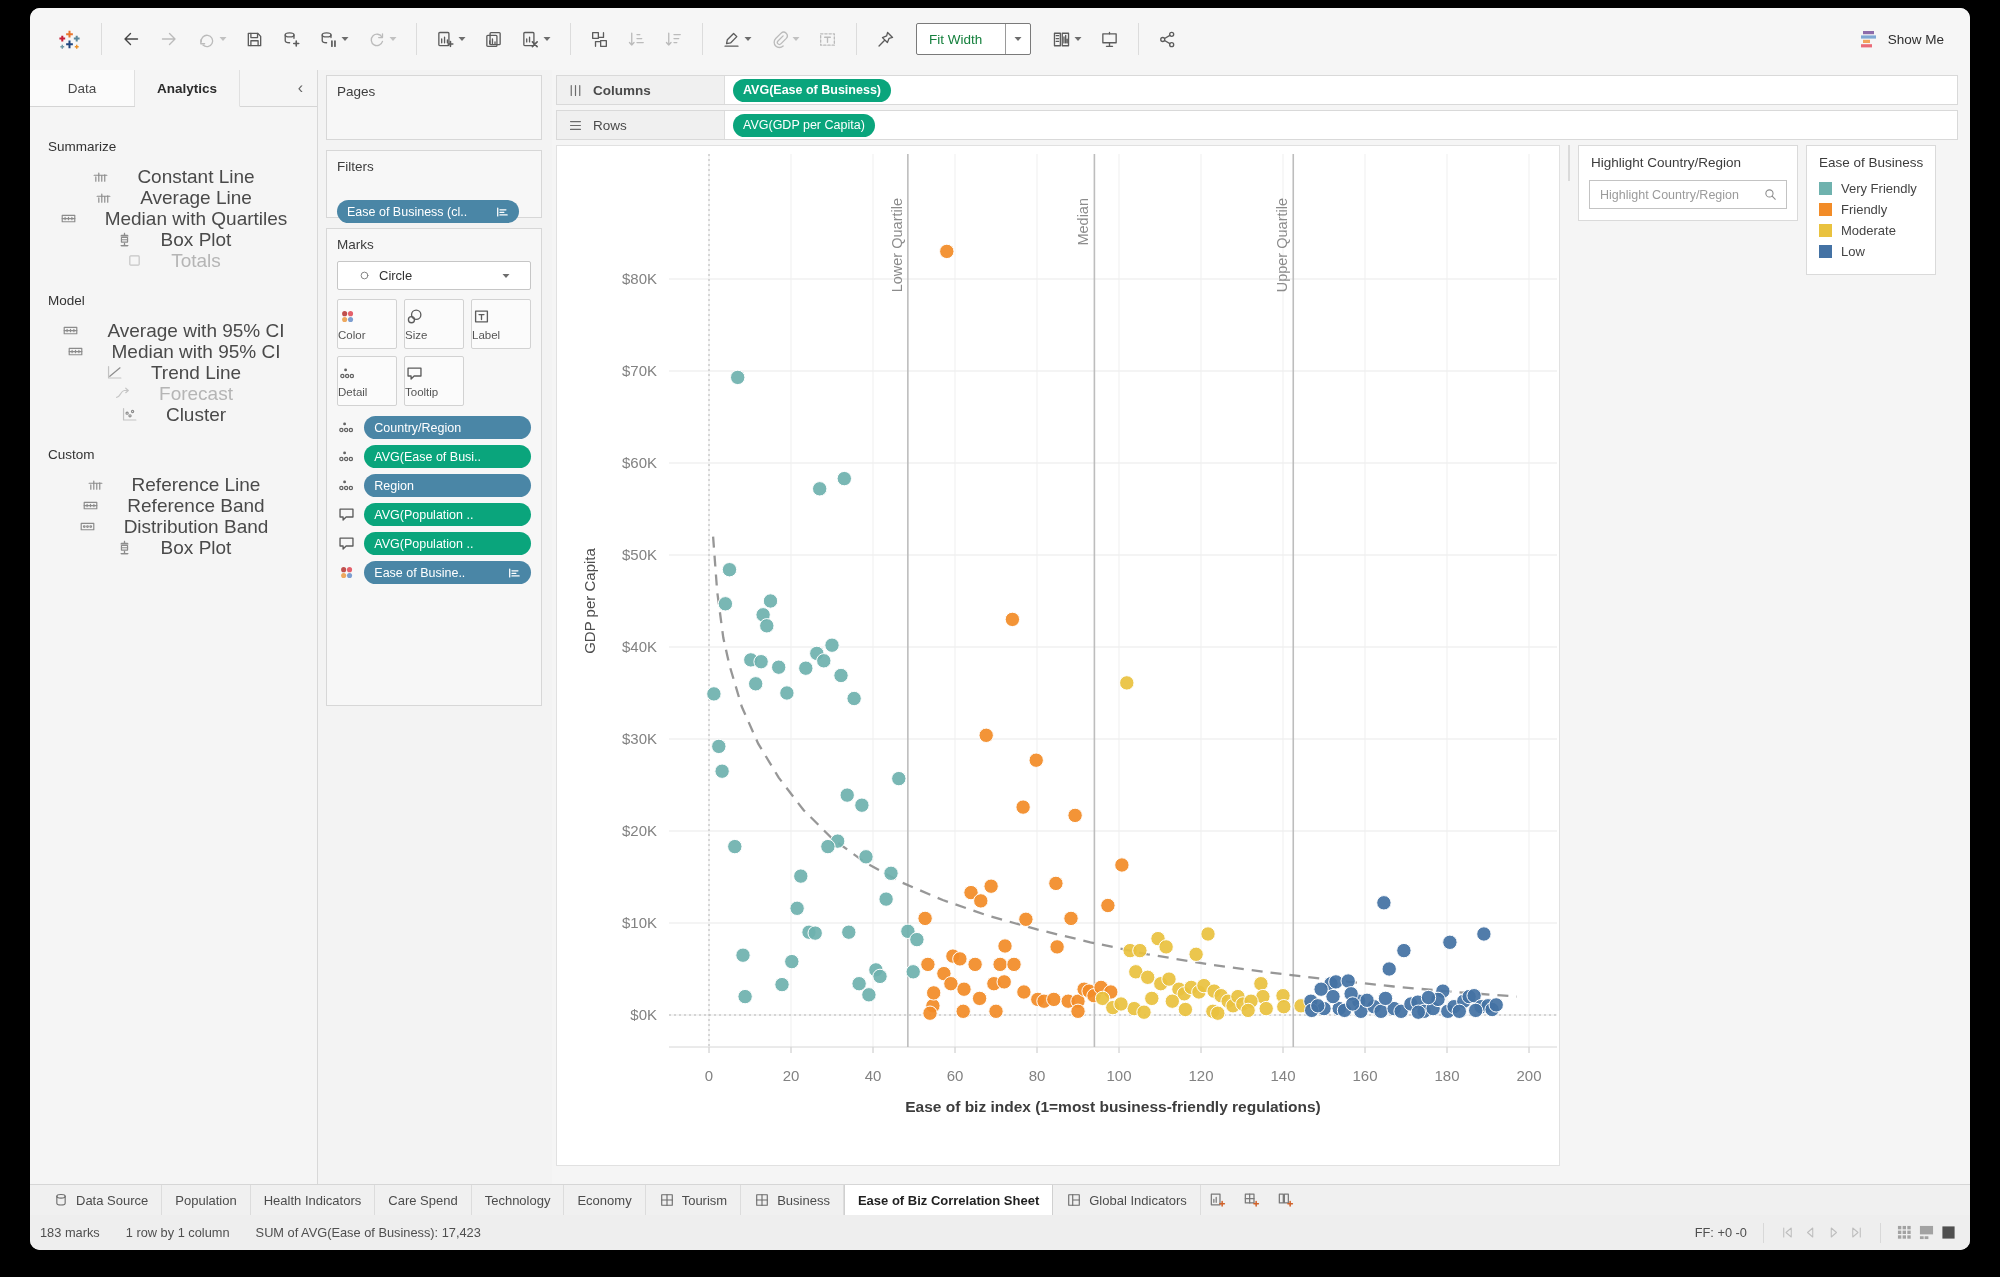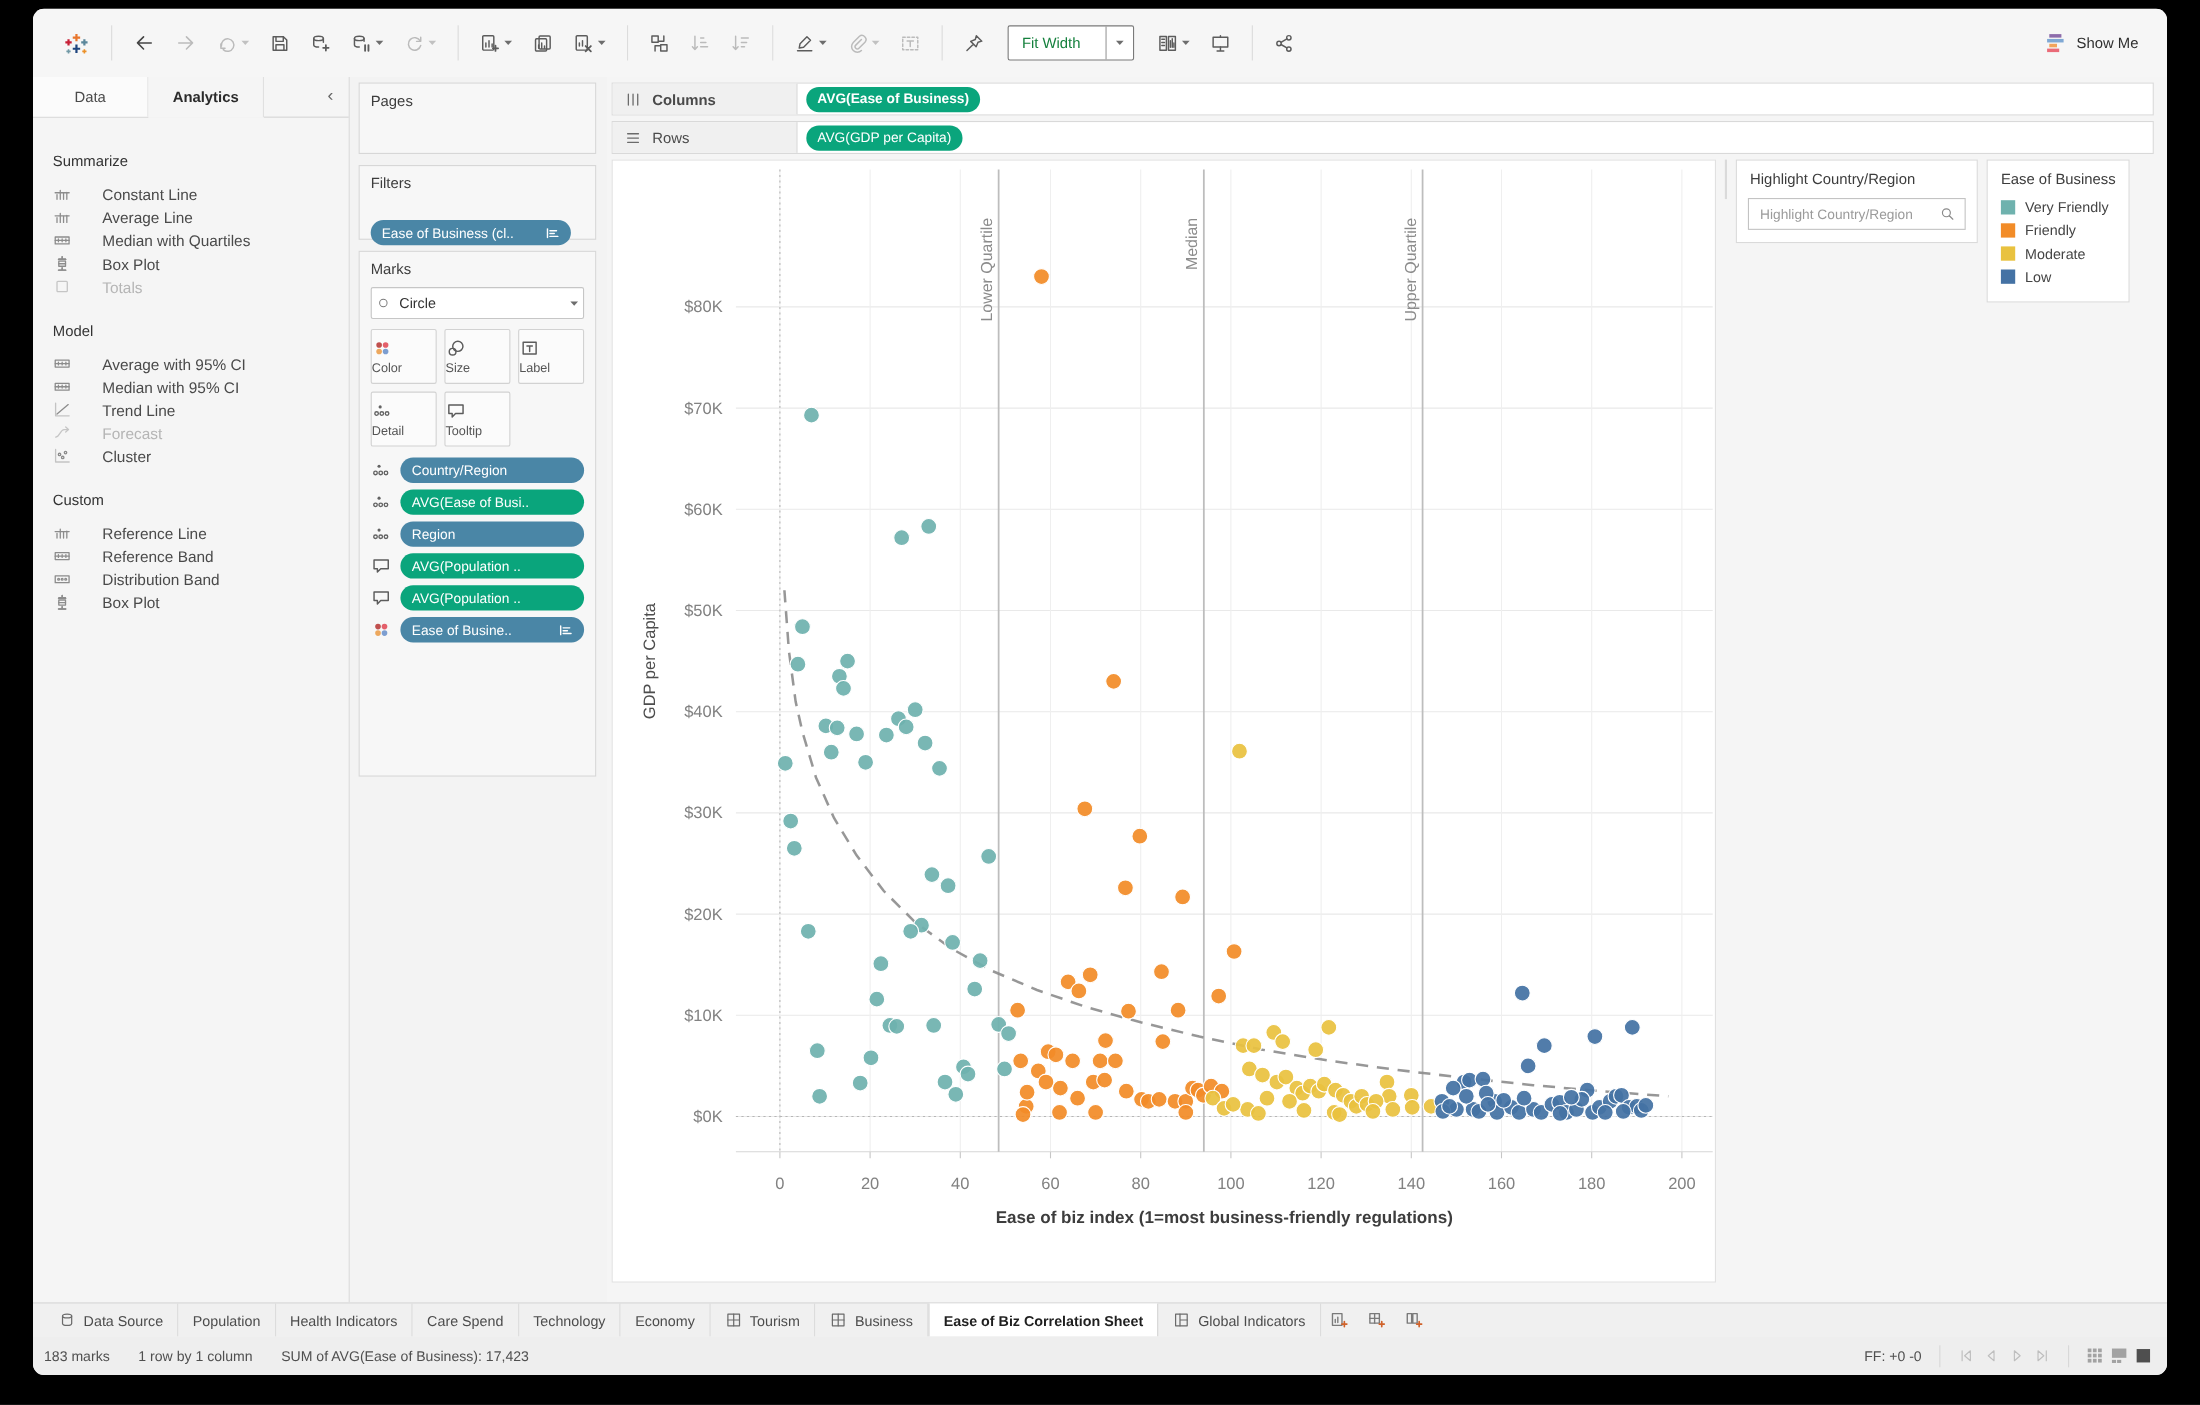--- a/index.html
+++ b/index.html
@@ -17,32 +17,32 @@
   .fit-select .fit-caret{border-left:1px solid #9a9a9a;height:100%;display:flex;align-items:center;padding:0 8px;}
   .show-me{margin-left:auto;display:flex;align-items:center;gap:8px;font-size:13.5px;color:#2e2e2e;cursor:pointer;padding:6px 8px;}
   
   .sidebar{position:absolute;left:0;top:62px;width:288px;height:1114px;background:#f5f5f5;border-right:1px solid #d8d8d8;box-sizing:border-box;}
   .sb-tabs{display:flex;align-items:stretch;height:36px;border-bottom:1px solid #d5d5d5;}
   .sb-tab{width:104px;display:flex;align-items:center;justify-content:center;font-size:13.5px;color:#4a4a4a;background:#fbfbfb;border-right:1px solid #e0e0e0;cursor:pointer;}
   .sb-tab.active{font-weight:bold;color:#2b2b2b;background:#f5f5f5;margin-bottom:-1px;border-bottom:1px solid #f5f5f5;}
   .sb-collapse{flex:1;display:flex;align-items:center;justify-content:flex-end;padding-right:14px;color:#666;font-size:16px;cursor:pointer;}
   .sb-body{padding:10px 18px;}
   .sb-section-title{font-size:13.5px;font-weight:normal;color:#333;margin:22px 0 12px 0;}
-  .sb-item{display:flex;align-items:center;gap:28px;height:21px;font-size:14px;color:#4a4a4a;cursor:pointer;}
+  .sb-item{display:flex;align-items:center;gap:28px;height:21px;font-size:19px;color:#4a4a4a;cursor:pointer;justify-content:center;}
   .sb-item.disabled{color:#b5b5b5;cursor:default;}
   .sb-item.disabled .icon{opacity:.45;}
   
   .cardcol{position:absolute;left:288px;top:62px;width:234px;height:1114px;background:#f3f3f3;box-sizing:border-box;}
   .card{position:absolute;left:8px;right:10px;background:#f7f7f7;border:1px solid #d7d7d7;box-sizing:border-box;padding:8px 10px;}
   .card-title{font-size:13.5px;color:#3d3d3d;}
   .pill{height:23px;border-radius:12px;color:#fff;font-size:12.5px;display:inline-flex;align-items:center;padding:0 10px;box-sizing:border-box;gap:6px;white-space:nowrap;cursor:pointer;}
   .pill.blue{background:#4a86a6;}
   .pill.green{background:#0aa57c;}
   .pill .ptxt{overflow:hidden;text-overflow:ellipsis;}
-  .mark-select{margin-top:9px;height:27px;border:1px solid #c6c6c6;border-radius:2px;background:#fff;display:flex;align-items:center;gap:8px;padding:0 4px;font-size:13px;color:#333;cursor:pointer;}
+  .mark-select{margin-top:9px;height:27px;border:1px solid #c6c6c6;border-radius:2px;background:#fff;display:flex;align-items:center;gap:8px;padding:0 20px;font-size:13px;color:#333;cursor:pointer;}
   .mark-select .msel-caret{margin-left:auto;}
   .mark-grid{margin-top:9px;display:grid;grid-template-columns:repeat(3,1fr);gap:7px;}
   .mark-btn{height:48px;border:1px solid #d2d2d2;border-radius:2px;background:#fbfbfb;display:flex;flex-direction:column;align-items:flex-start;justify-content:center;gap:3px;font-size:11.5px;color:#555;cursor:pointer;}
   .mrow{display:flex;align-items:center;gap:8px;margin-top:6px;}
   .mrow .pill{width:172px;justify-content:flex-start;}
   .mrow .pill .ptxt{flex:1;}
   
   .shelf{position:absolute;left:526px;width:1402px;height:30px;background:#fff;border:1px solid #d9d9d9;box-sizing:border-box;display:flex;align-items:center;}
   .shelf-head{width:168px;height:100%;background:#f0f0f0;border-right:1px solid #ddd;display:flex;align-items:center;gap:9px;padding:0 10px;box-sizing:border-box;font-size:13.5px;color:#4a4a4a;}
   .shelf-body{flex:1;display:flex;align-items:center;padding-left:8px;}

